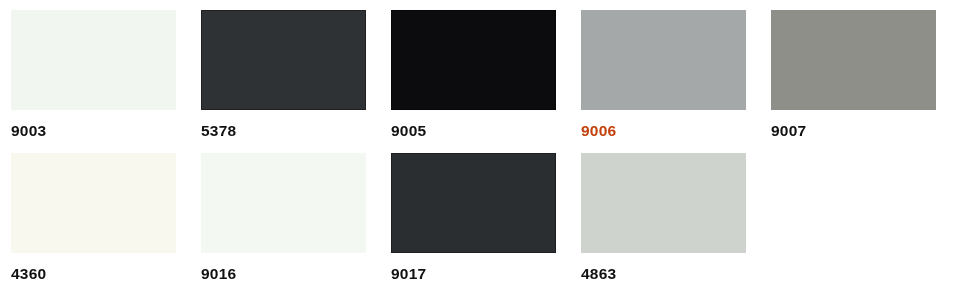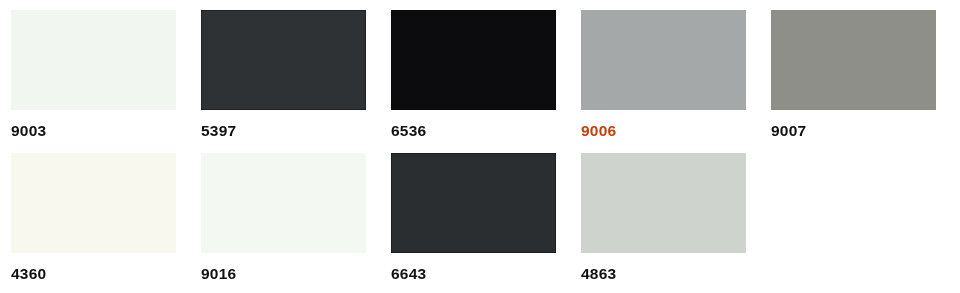--- a/index.html
+++ b/index.html
@@ -69,25 +69,25 @@
 
 <div id="swatch-board">
 
   <div class="swatch-row">
     <div class="swatch-cell">
       <div class="swatch-chip" style="background-color: rgb(242, 246, 240);"></div>
       <div class="swatch-label" style="color: rgb(17, 17, 17);">9003</div>
     </div>
     <div class="swatch-cell">
       <div class="swatch-chip has-edge" style="background-color: rgb(46, 50, 52);"></div>
-      <div class="swatch-label" style="color: rgb(17, 17, 17);">5397</div>
+      <div class="swatch-label" style="color: rgb(17, 17, 17);">5378</div>
     </div>
     <div class="swatch-cell">
       <div class="swatch-chip has-edge" style="background-color: rgb(12, 12, 14);"></div>
-      <div class="swatch-label" style="color: rgb(17, 17, 17);">6536</div>
+      <div class="swatch-label" style="color: rgb(17, 17, 17);">9005</div>
     </div>
     <div class="swatch-cell">
       <div class="swatch-chip" style="background-color: rgb(165, 168, 168);"></div>
       <div class="swatch-label" style="color: #c2410c;">9006</div>
     </div>
     <div class="swatch-cell">
       <div class="swatch-chip" style="background-color: rgb(143, 143, 138);"></div>
       <div class="swatch-label" style="color: rgb(17, 17, 17);">9007</div>
     </div>
   </div>
@@ -96,21 +96,21 @@
     <div class="swatch-cell">
       <div class="swatch-chip" style="background-color: rgb(248, 248, 239);"></div>
       <div class="swatch-label" style="color: rgb(17, 17, 17);">4360</div>
     </div>
     <div class="swatch-cell">
       <div class="swatch-chip" style="background-color: rgb(244, 248, 243);"></div>
       <div class="swatch-label" style="color: rgb(17, 17, 17);">9016</div>
     </div>
     <div class="swatch-cell">
       <div class="swatch-chip has-edge" style="background-color: rgb(43, 46, 48);"></div>
-      <div class="swatch-label" style="color: rgb(17, 17, 17);">6643</div>
+      <div class="swatch-label" style="color: rgb(17, 17, 17);">9017</div>
     </div>
     <div class="swatch-cell">
       <div class="swatch-chip" style="background-color: rgb(206, 212, 205);"></div>
       <div class="swatch-label" style="color: rgb(17, 17, 17);">4863</div>
     </div>
   </div>
 
 </div>
 
 </body></html>

